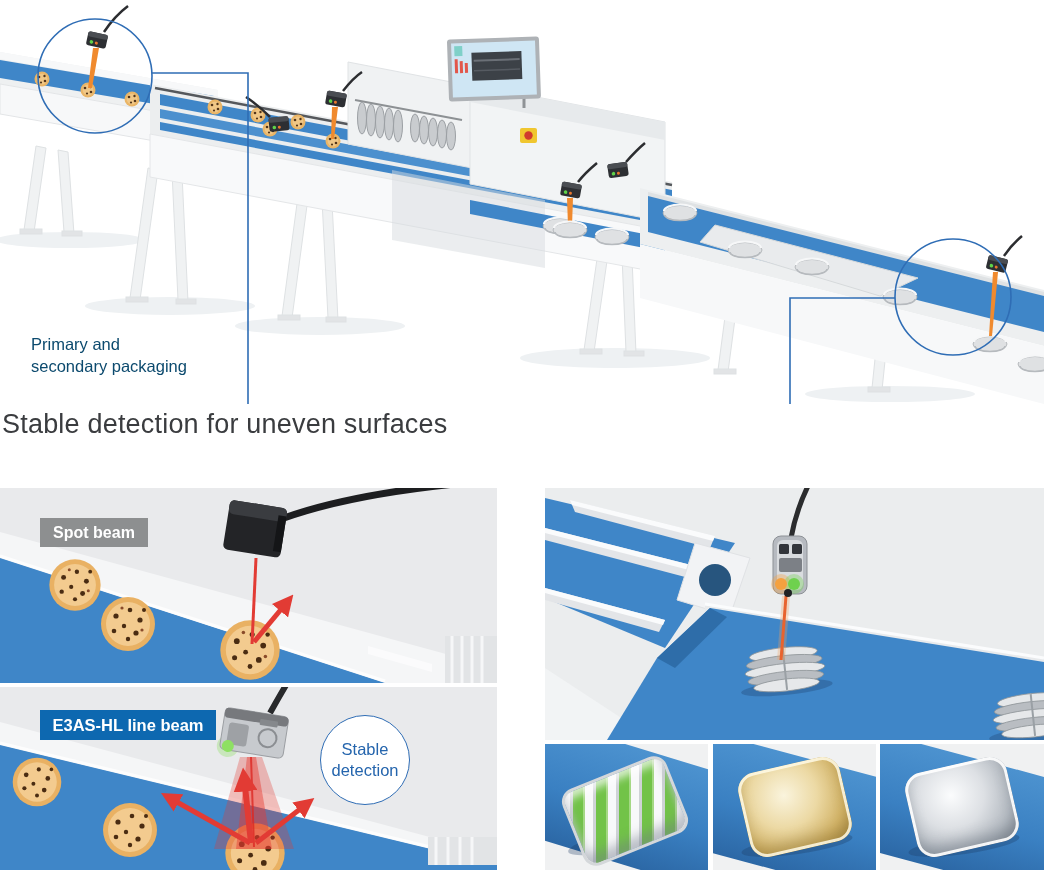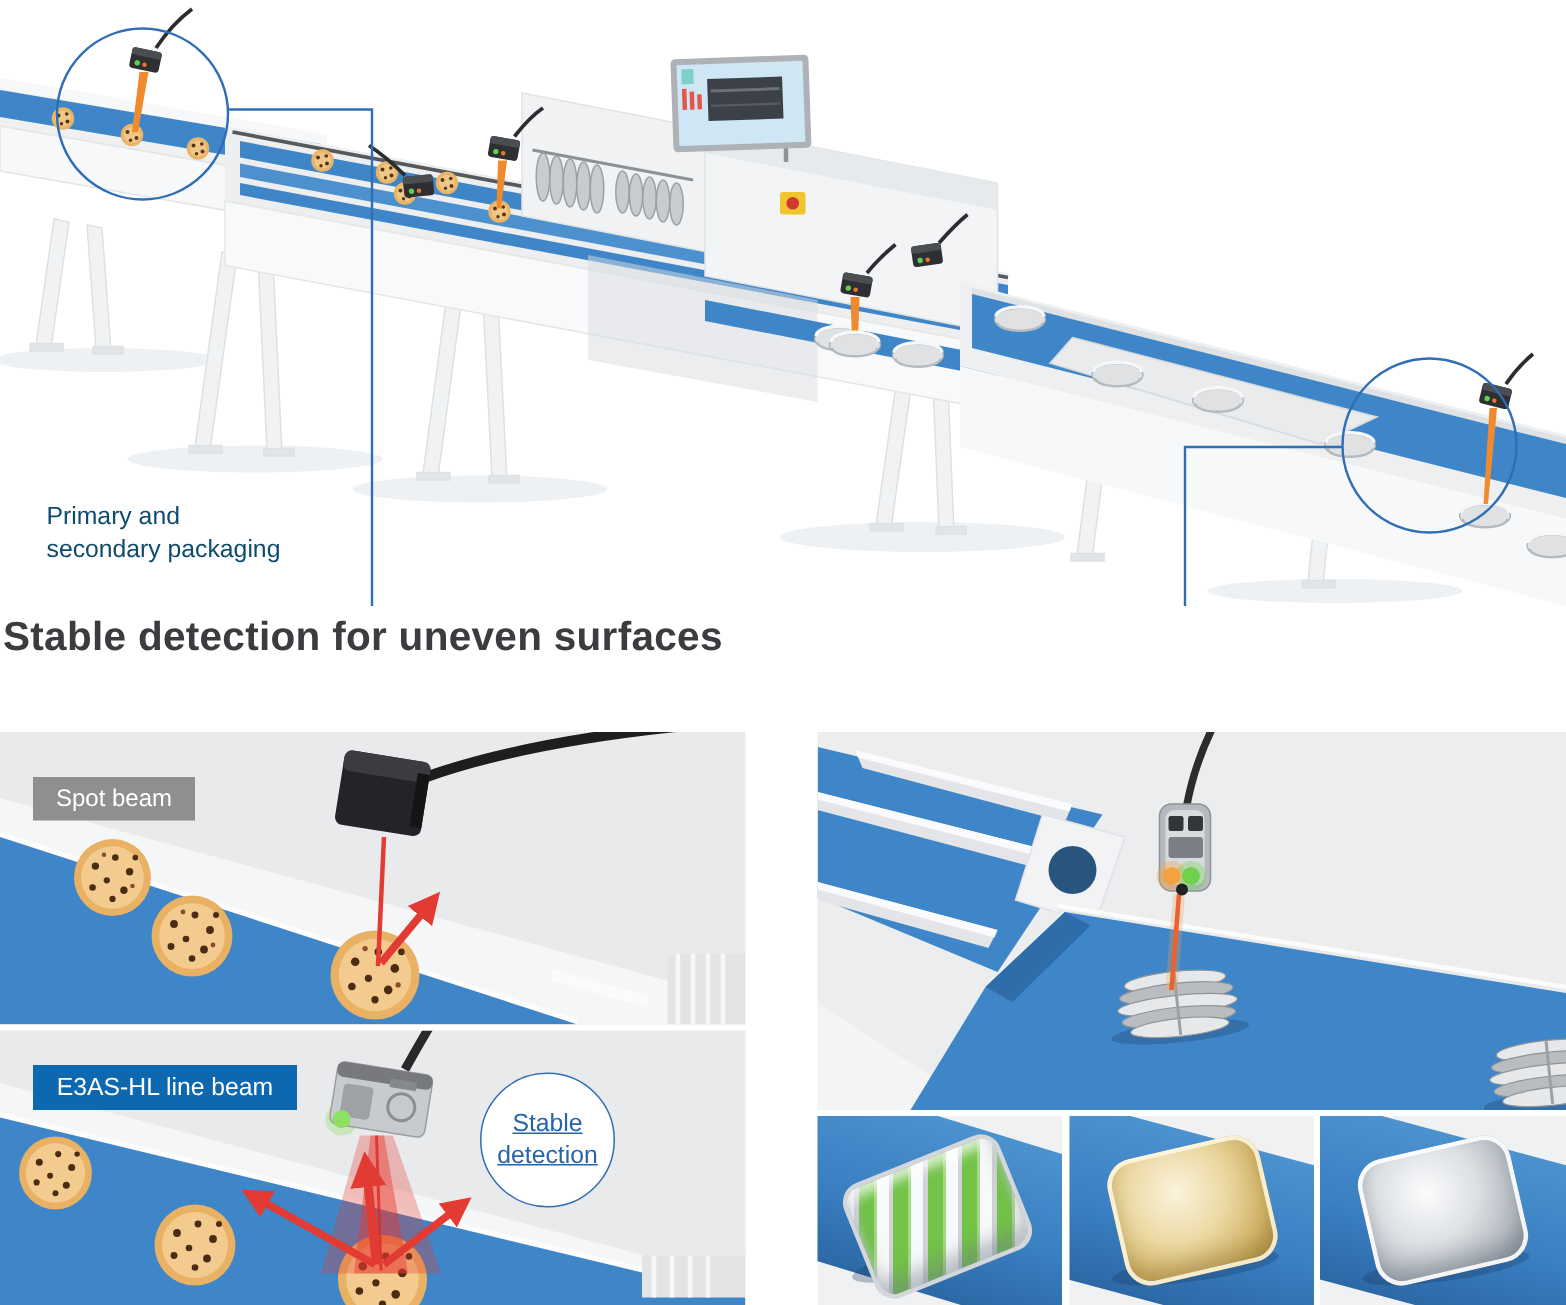--- a/index.html
+++ b/index.html
@@ -3,43 +3,43 @@
 <meta charset="utf-8">
 <style>
   html,body{margin:0;padding:0;background:#fff;}
   .screen{position:relative;width:1044px;height:870px;background:#ffffff;overflow:hidden;
           font-family:"Liberation Sans",sans-serif;}
   svg{display:block;}
   .abs{position:absolute;}
 
   
   .heading{position:absolute;top:405px;font-size:27px;line-height:38px;color:#3a3c3f;
-           letter-spacing:.2px;font-weight:700;}
+           letter-spacing:.2px;font-weight:400;}
   #heading-left{left:2px;width:520px;}
   #heading-right{left:545px;width:478px;}
 
   
   .caption{position:absolute;left:31px;top:314px;font-size:16.5px;line-height:22px;color:#0c4a6e;margin-top:19px;}
 
   
   .panel{position:absolute;overflow:hidden;background:#e9eaec;}
   #spot-panel{left:0;top:488px;width:497px;height:195px;}
   #line-panel{left:0;top:687px;width:497px;height:183px;}
   #glossy-panel{left:545px;top:488px;width:499px;height:252px;background:#ebedee;}
 
-  .badge{position:absolute;color:#fff;font-weight:normal;display:flex;align-items:center;
-         justify-content:center;z-index:5;}
+  .badge{position:absolute;color:#fff;font-weight:bold;display:flex;align-items:center;
+         justify-content:center;z-index:5;margin-left:18px;}
   .badge-gray{left:22px;top:30px;width:108px;height:29px;background:#8d8f90;font-size:16px;}
   .badge-blue{left:22px;top:23px;width:176px;height:30px;background:#0d68b0;font-size:16.5px;}
 
   .callout{position:absolute;left:320px;top:28px;width:90px;height:90px;border-radius:50%;
            background:#fff;border:1.6px solid #2f6db5;color:#2565ad;font-size:16.5px;
            line-height:21px;display:flex;align-items:center;justify-content:center;
            text-align:center;z-index:6;box-sizing:border-box;}
-  .callout span{display:block;width:74px;text-decoration:underline;}
+  .callout span{display:block;width:74px;}
 
   
   .thumb{position:absolute;top:744px;height:126px;background:#f0f1f2;overflow:hidden;}
   #thumb-1{left:545px;width:163px;}
   #thumb-2{left:713px;width:163px;}
   #thumb-3{left:880px;width:164px;}
   .thumb .belt{position:absolute;left:-30%;top:10%;width:160%;height:92%;
        background:linear-gradient(180deg,#4c92cf,#3a80c2 55%,#2c68a6);transform:rotate(15deg);}
   .pkg-shadow{position:absolute;background:rgba(25,55,95,.30);border-radius:50%;}
   .pkg{position:absolute;}

